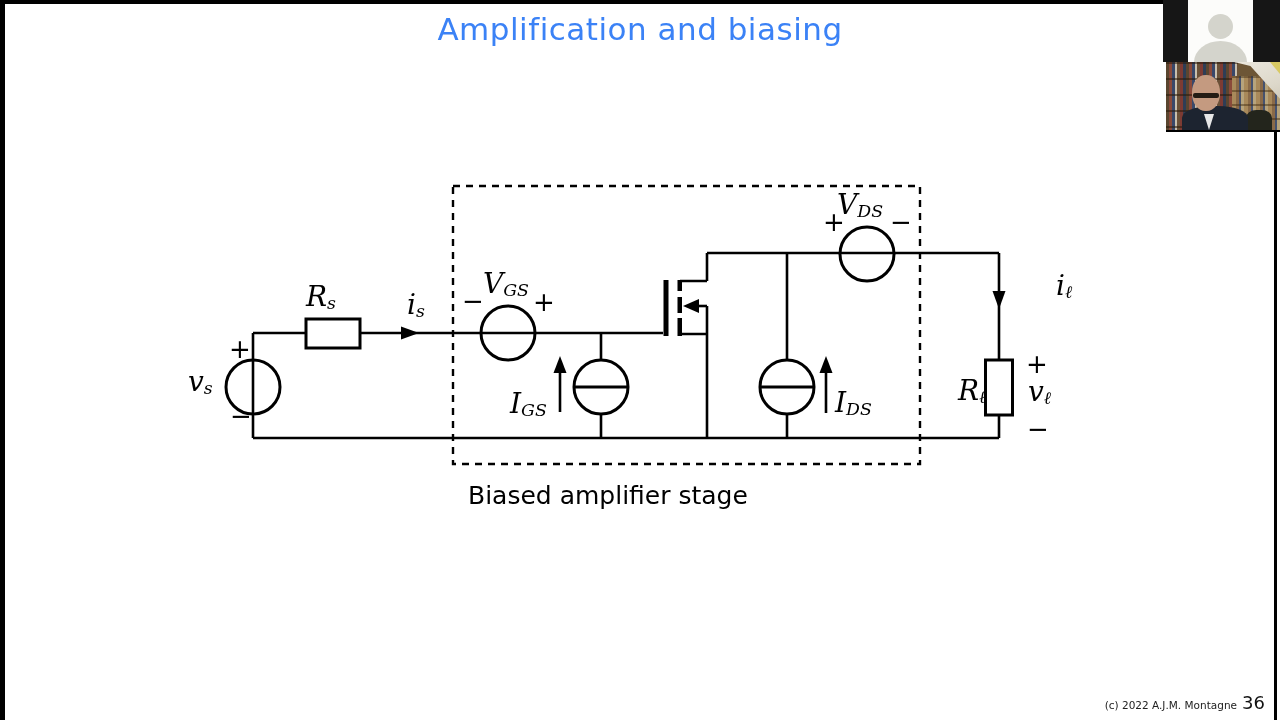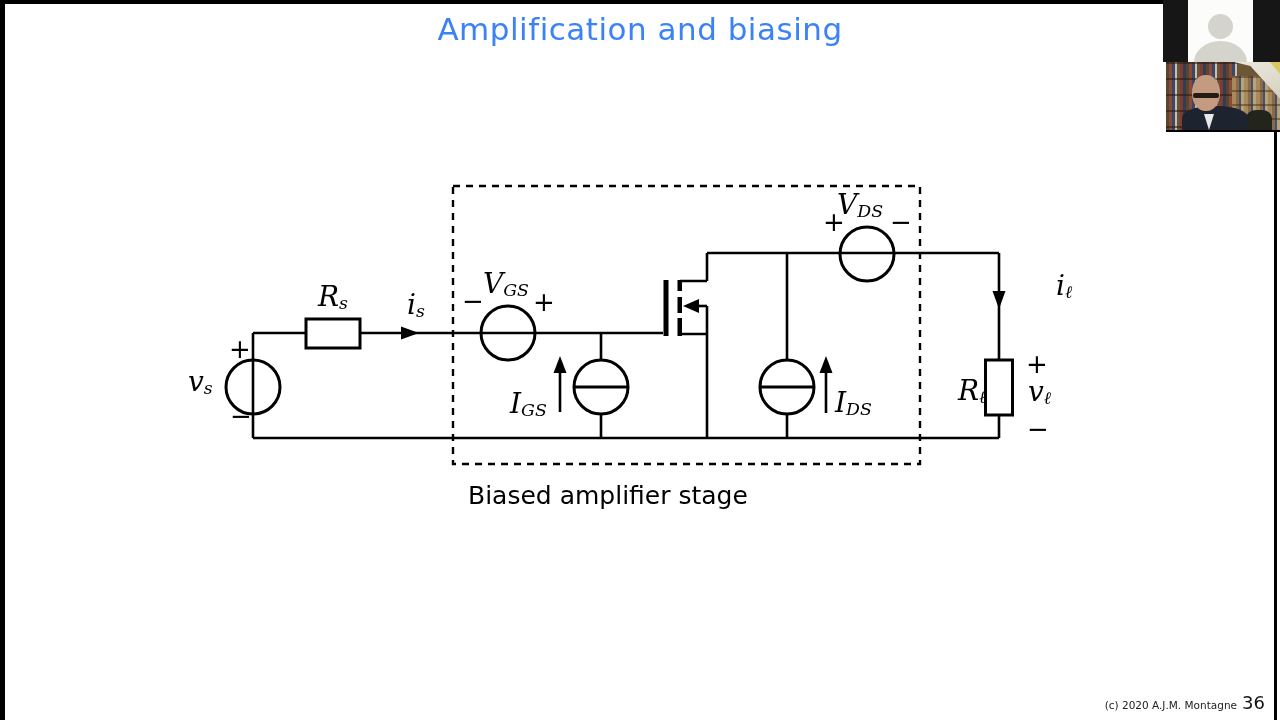--- a/index.html
+++ b/index.html
@@ -102,21 +102,21 @@
 </style>
 </head>
 <body>
 
 <div class="border-left"></div>
 <div class="border-top"></div>
 <div class="border-right-line"></div>
 
 <div class="title">Amplification and biasing</div>
 <div class="caption">Biased amplifier stage</div>
-<div class="footer-copy">(c) 2020 A.J.M. Montagne</div>
+<div class="footer-copy">(c) 2022 A.J.M. Montagne</div>
 <div class="footer-page">36</div>
 
 <svg class="circuit" width="1280" height="720" viewBox="0 0 1280 720">
   <g stroke="#000" stroke-width="2.6" fill="none">
 
     <rect x="453" y="186" width="467" height="278" stroke-dasharray="7 6" stroke-width="2.4"></rect>
 
     <path d="M253,438 H999"></path>
 
     <path d="M253,333 V438"></path>
@@ -158,21 +158,21 @@
     <path d="M999,253 V360 M999,415 V438"></path>
     <polygon points="999,309 992.5,291 1005.5,291" fill="#000" stroke="none"></polygon>
     <rect x="985.5" y="360" width="27" height="55" stroke-width="3" fill="#fff"></rect>
   </g>
 </svg>
 
 <div class="math" style="left:188px;top:368px"><span>v</span><span class="sub">s</span></div>
 <div class="sign" style="left:229px;top:336px">+</div>
 <div class="sign" style="left:230px;top:403px">−</div>
 
-<div class="math" style="left:318px;top:283px"><span>R</span><span class="sub">s</span></div>
+<div class="math" style="left:306px;top:283px"><span>R</span><span class="sub">s</span></div>
 <div class="math" style="left:407px;top:291px"><span>i</span><span class="sub">s</span></div>
 
 <div class="sign" style="left:462px;top:288px">−</div>
 <div class="math" style="left:483px;top:270px"><span>V</span><span class="sub">GS</span></div>
 <div class="sign" style="left:533px;top:289px">+</div>
 
 <div class="math" style="left:510px;top:390px"><span>I</span><span class="sub">GS</span></div>
 <div class="math" style="left:835px;top:389px"><span>I</span><span class="sub">DS</span></div>
 
 <div class="sign" style="left:823px;top:209px">+</div>

